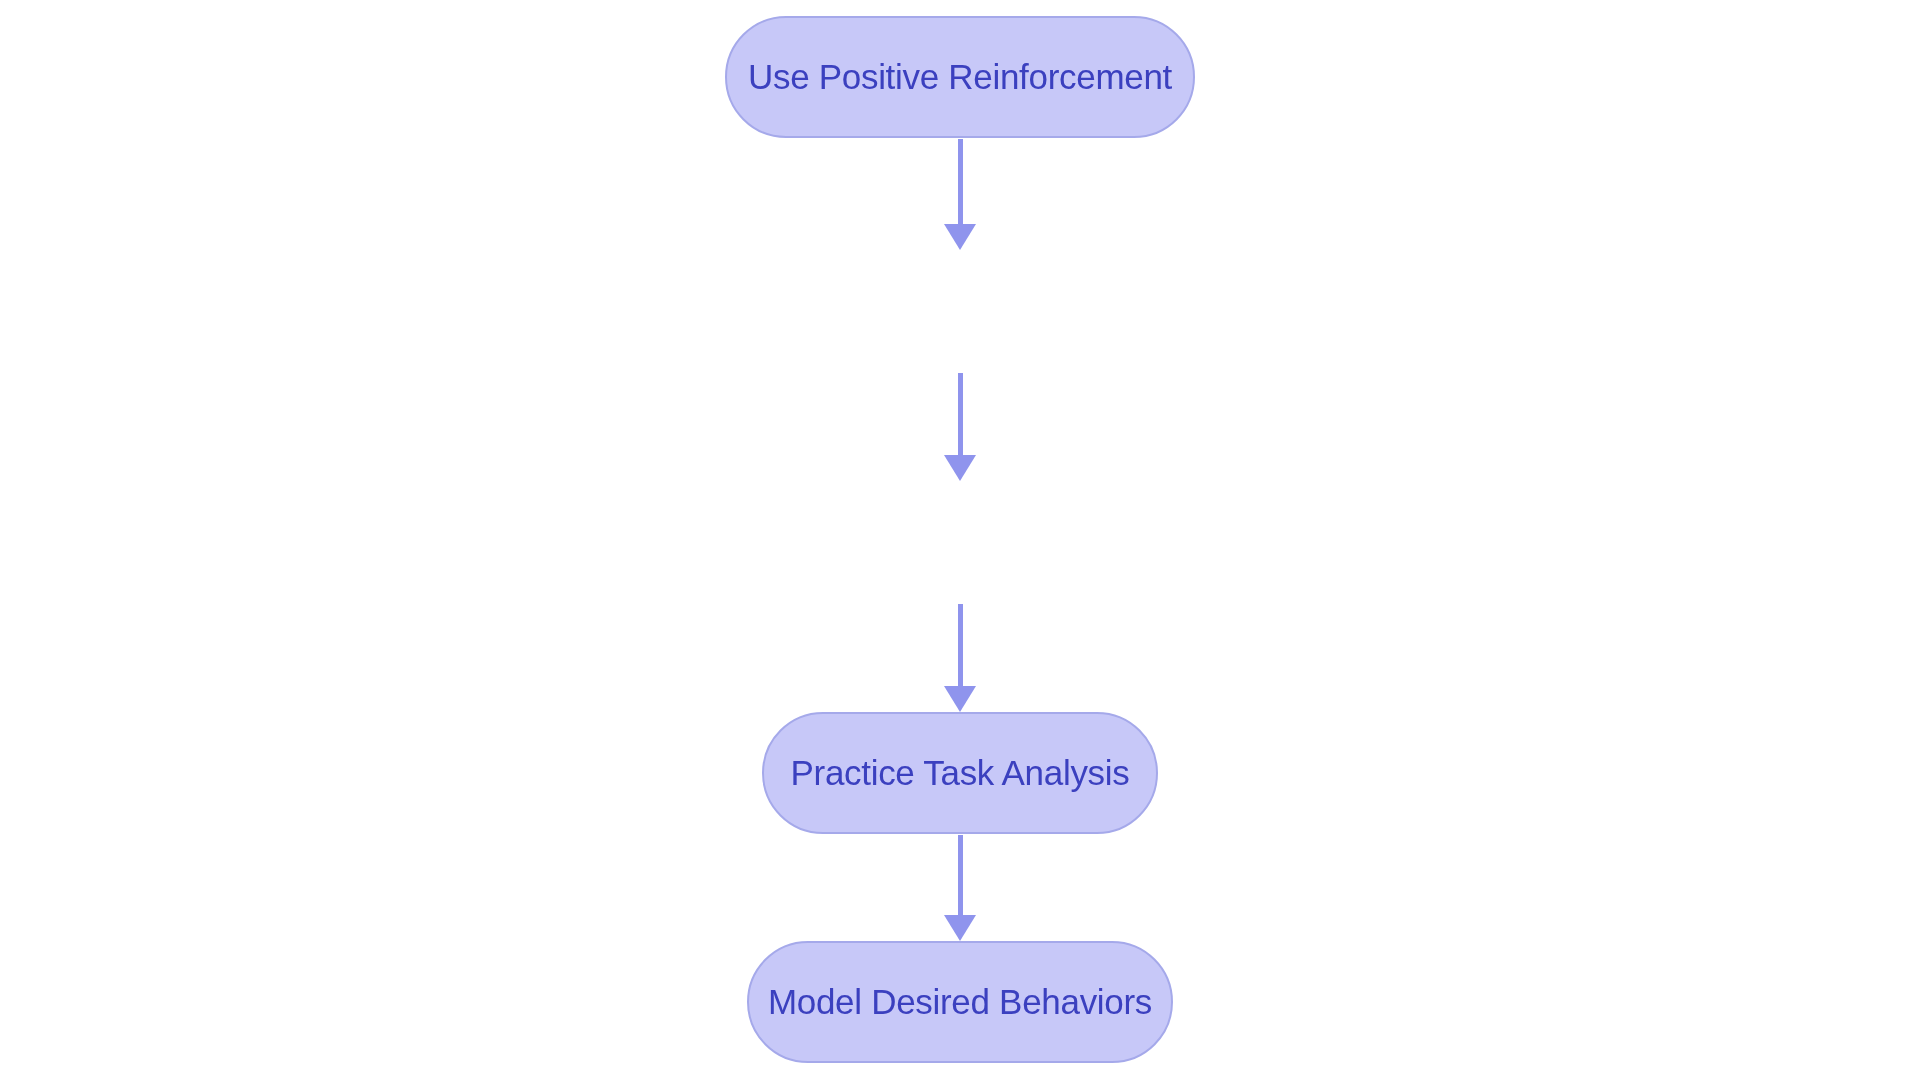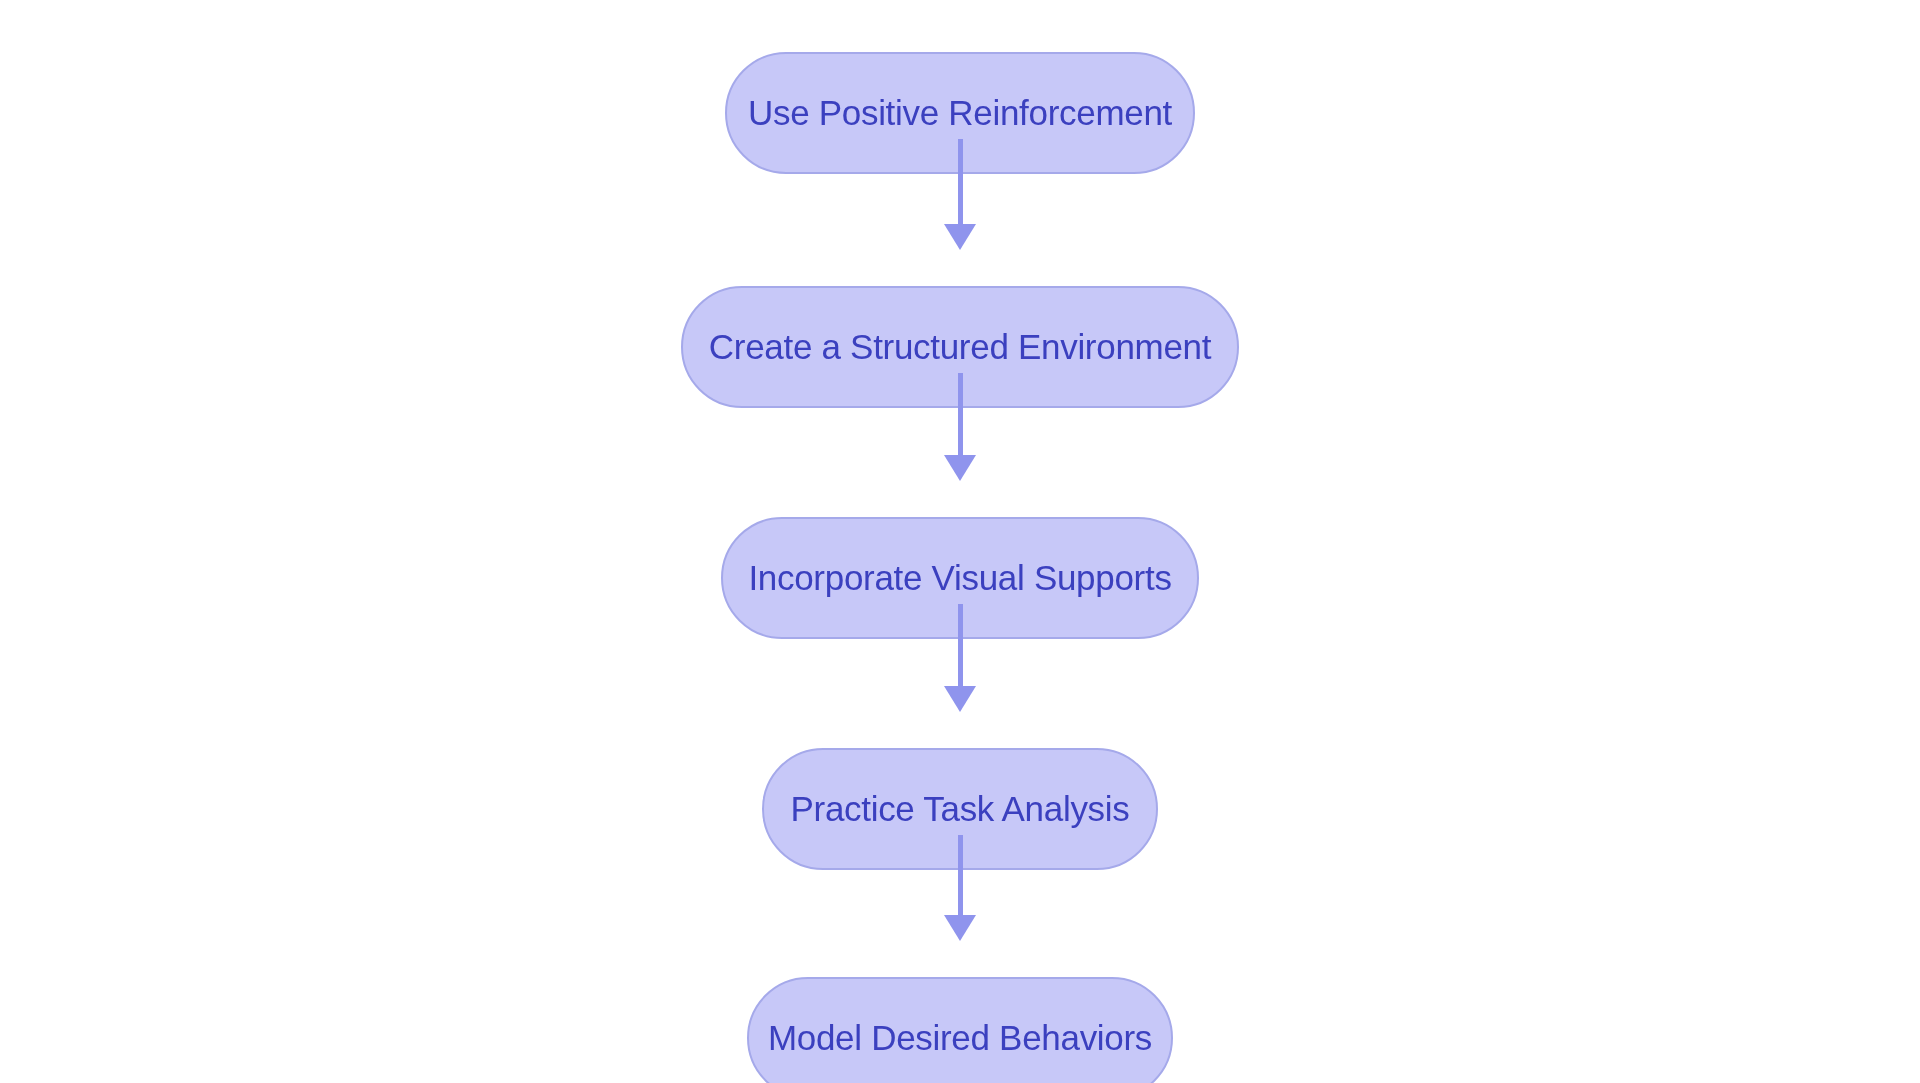--- a/index.html
+++ b/index.html
@@ -21,21 +21,20 @@
   }
   .flow-node {
     position: absolute;
     height: 122px;
     border-radius: 61px;
     background: var(--node-fill);
     border: 2px solid var(--node-border);
     display: flex;
     align-items: center;
     justify-content: center;
-    margin-top: 36px;
   }
   .flow-node .node-label {
     color: var(--node-text);
     font-size: 35px;
     letter-spacing: -0.3px;
     white-space: nowrap;
     line-height: 1;
     padding-bottom: 2px;
   }
   
@@ -77,32 +76,26 @@
 
   <div class="flow-node n1">
     <span class="node-label">Use Positive Reinforcement</span>
   </div>
 
   <div class="connector a1">
     <div class="arrow-shaft"></div>
     <div class="arrow-head"></div>
   </div>
 
-  <div class="flow-node n2">
-    <span class="node-label">Create a Structured Environment</span>
-  </div>
 
   <div class="connector a2">
     <div class="arrow-shaft"></div>
     <div class="arrow-head"></div>
   </div>
 
-  <div class="flow-node n3">
-    <span class="node-label">Incorporate Visual Supports</span>
-  </div>
 
   <div class="connector a3">
     <div class="arrow-shaft"></div>
     <div class="arrow-head"></div>
   </div>
 
   <div class="flow-node n4">
     <span class="node-label">Practice Task Analysis</span>
   </div>
 

